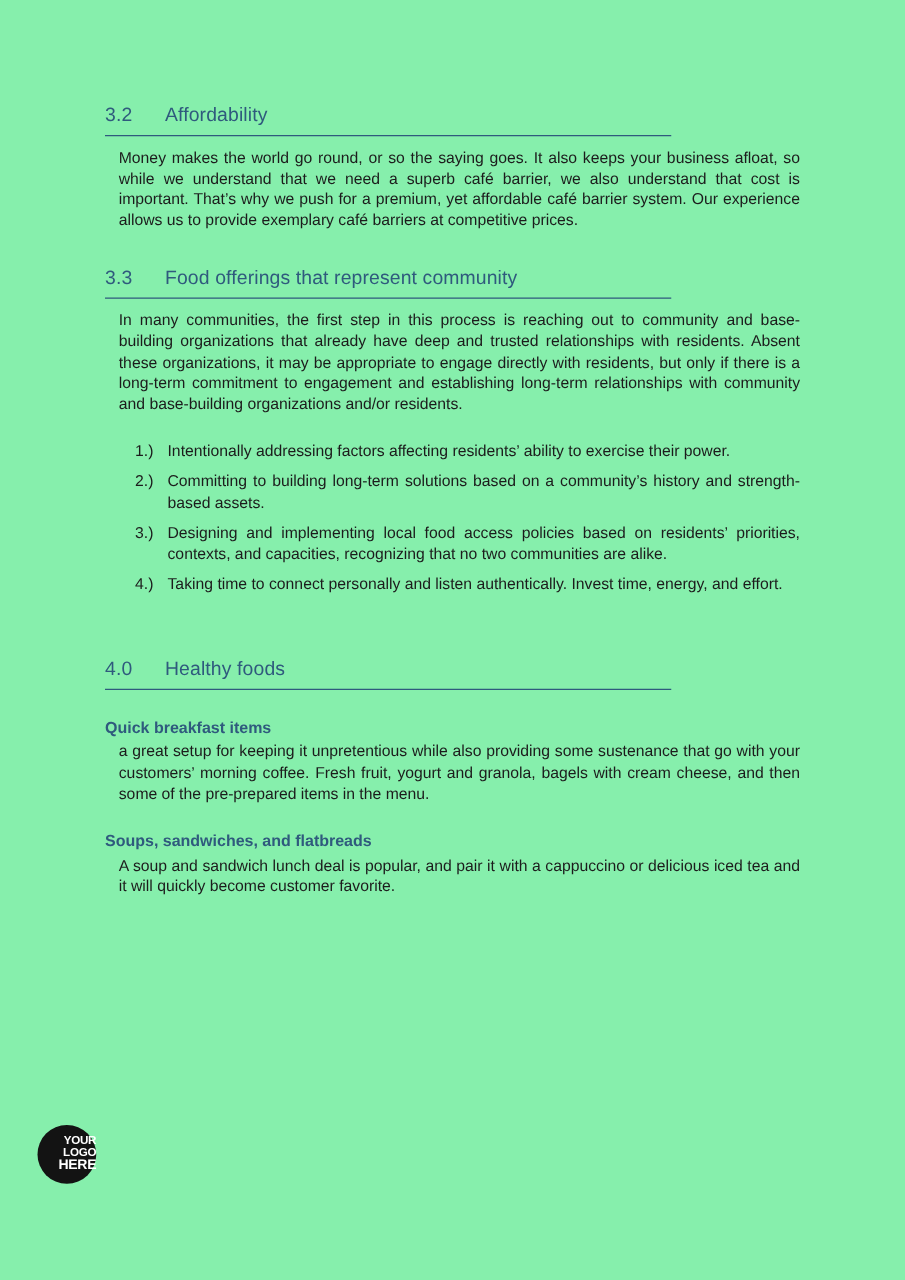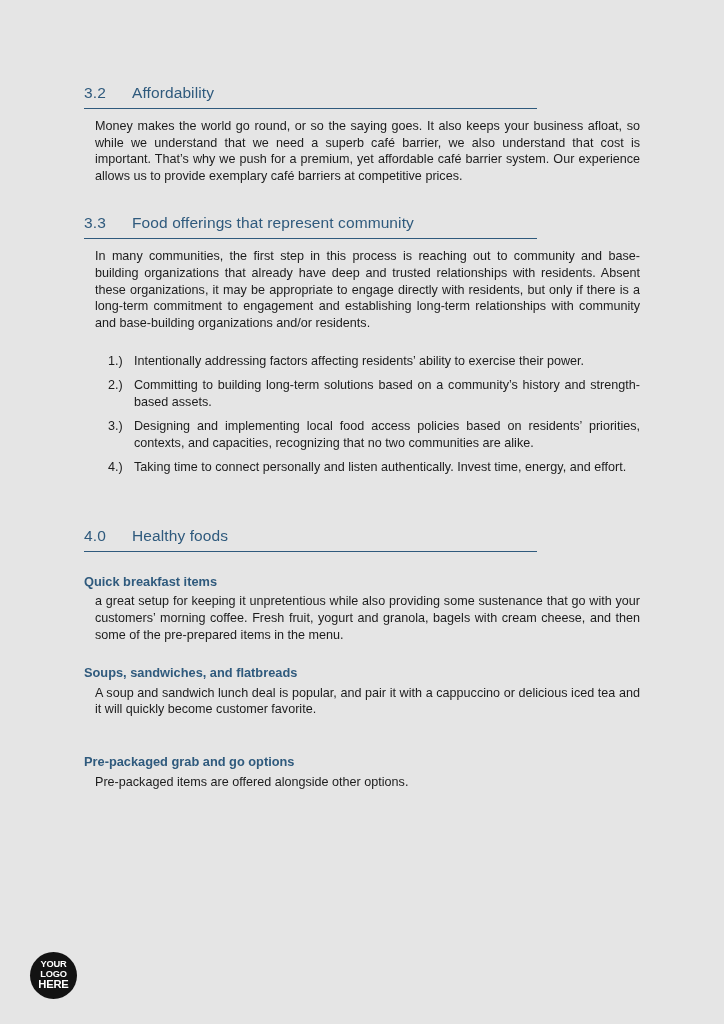--- a/index.html
+++ b/index.html
@@ -4,21 +4,21 @@
 <style>
   html, body {
     margin: 0;
     padding: 0;
     background: #ffffff;
   }
   .page {
     position: relative;
     width: 724px;
     height: 1024px;
-    background: #e5e5e5;
+    background: #86efac;
     font-family: "Liberation Sans", sans-serif;
     color: #1a1a1a;
     overflow: hidden;
     box-sizing: border-box;
   }
 
   .content {
     position: absolute;
     left: 84px;
     top: 84px;
@@ -95,29 +95,29 @@
   .footer {
     position: absolute;
     left: 0;
     top: 942px;
     width: 724px;
     height: 60px;
   }
   .logo {
     position: absolute;
     left: 30px;
-    top: 952px;
+    top: 900px;
     width: 47px;
     height: 47px;
     border-radius: 50%;
     background: #131313;
     color: #ffffff;
     display: flex;
     flex-direction: column;
-    align-items: center;
+    align-items: flex-end;
     justify-content: center;
     line-height: 1.02;
   }
   .logo .l1, .logo .l2 {
     font-size: 9.3px;
     font-weight: bold;
     letter-spacing: -0.2px;
   }
   .logo .l3 {
     font-size: 11.2px;
@@ -182,24 +182,20 @@
         <div class="sub-heading">Quick breakfast items</div>
         <p class="body">a great setup for keeping it unpretentious while also providing some sustenance that go with your customers’ morning coffee. Fresh fruit, yogurt and granola, bagels with cream cheese, and then some of the pre-prepared items in the menu.</p>
       </div>
 
       <div class="sub-block">
         <div class="sub-heading">Soups, sandwiches, and flatbreads</div>
         <p class="body">A soup and sandwich lunch deal is popular, and pair it with a cappuccino or delicious iced tea and it will quickly become customer favorite.</p>
       </div>
 
 
-      <div class="sub-block wide-gap">
-        <div class="sub-heading">Pre-packaged grab and go options</div>
-        <p class="body">Pre-packaged items are offered alongside other options.</p>
-      </div>
     </div>
 
   </div>
 
   <div class="logo">
     <span class="l1">YOUR</span>
     <span class="l2">LOGO</span>
     <span class="l3">HERE</span>
   </div>
 

